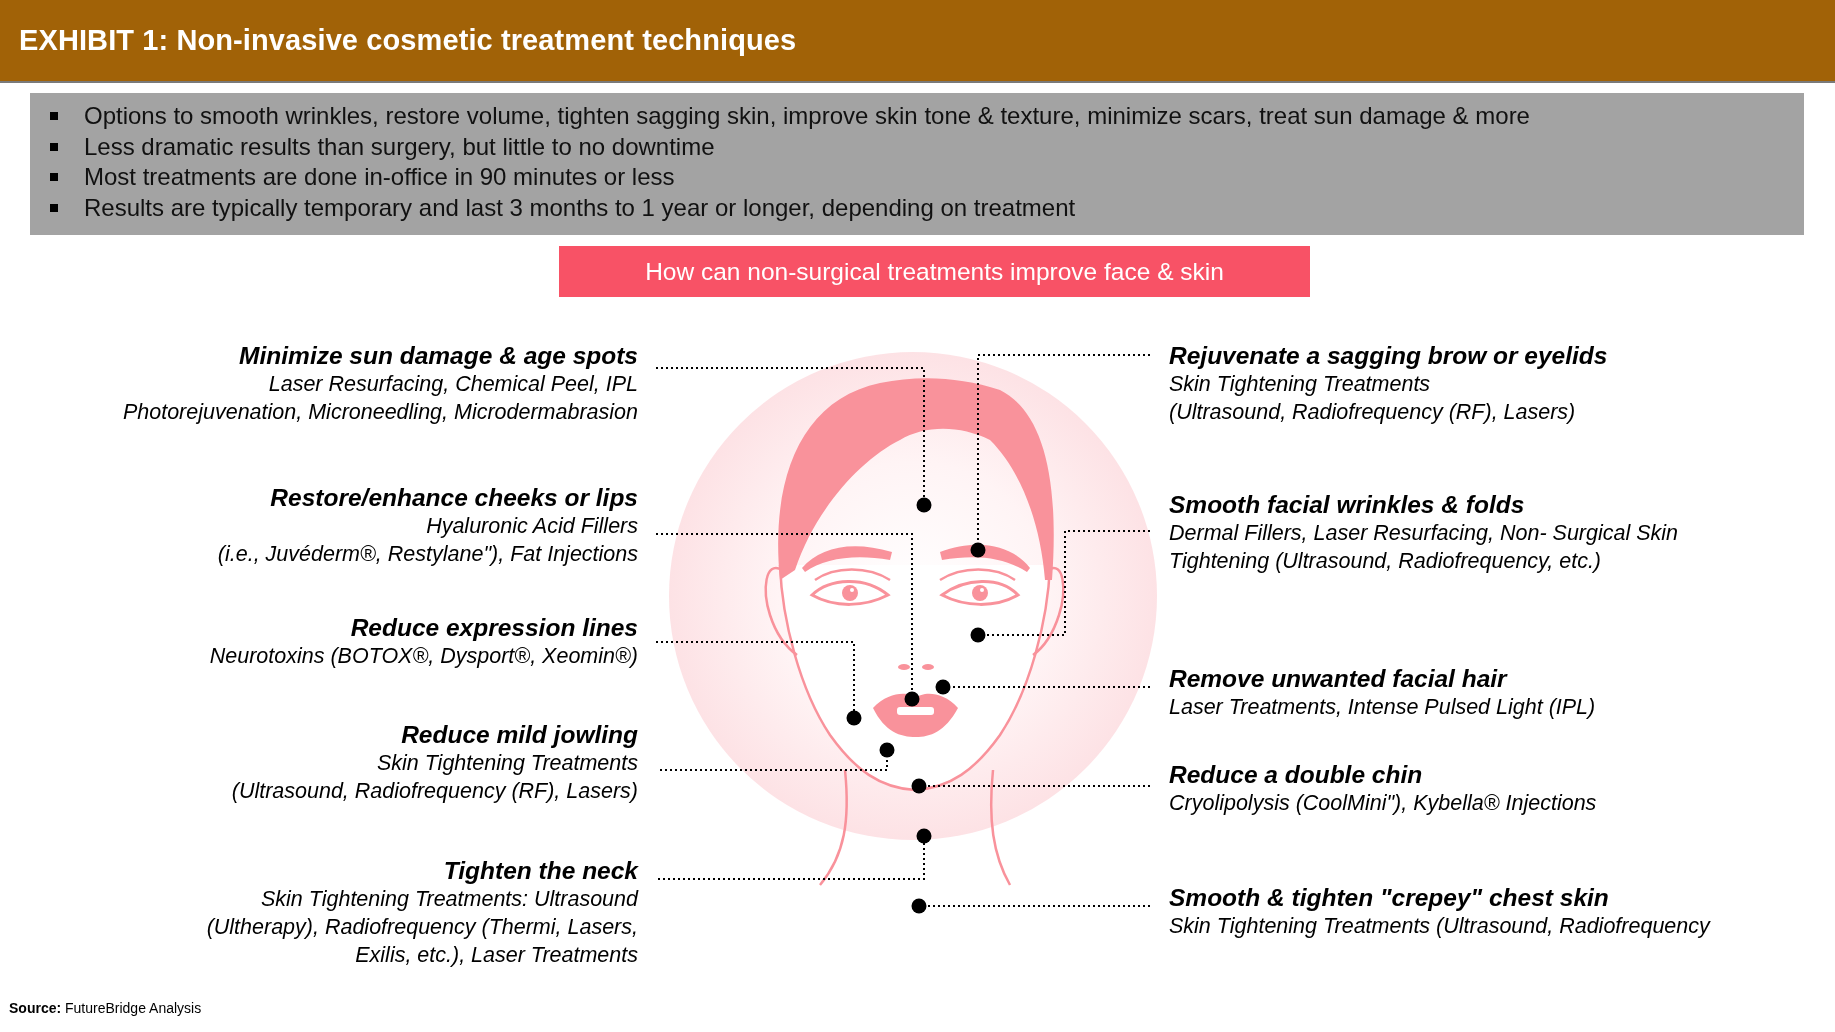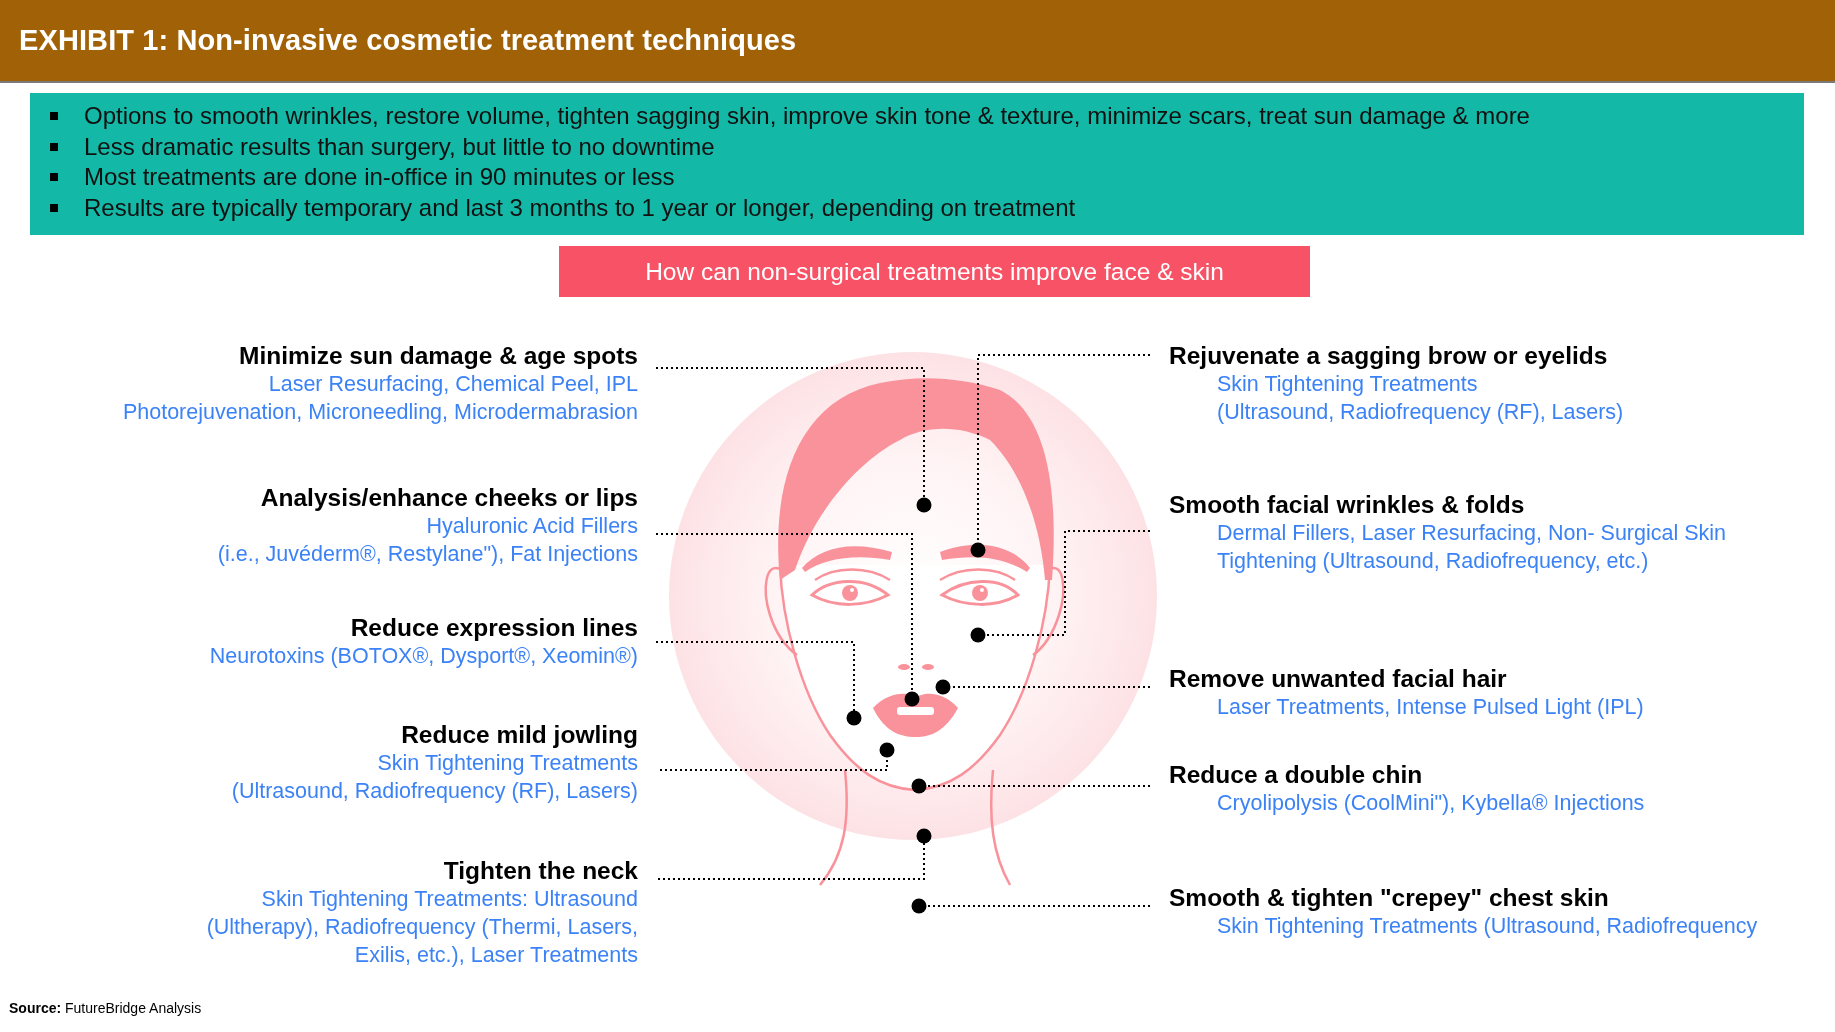--- a/index.html
+++ b/index.html
@@ -12,43 +12,43 @@
     position: absolute; left: 0; top: 0; width: 1835px; height: 83px;
     background: #a16207; border-bottom: 2px solid #7a7a7a; box-sizing: border-box;
   }
   .header-title {
     position: absolute; left: 19px; top: 24px;
     color: #ffffff; font-weight: bold; font-size: 29px; letter-spacing: 0.1px;
     white-space: nowrap;
   }
   .bullets {
     position: absolute; left: 30px; top: 93px; width: 1774px; height: 142px;
-    background: #14b8a6;
+    background: #a3a3a3;
   }
   .bullet-row {
     position: absolute; left: 0; height: 30px; width: 100%;
   }
   .bullet-sq {
     position: absolute; left: 20px; top: 11px; width: 8px; height: 8px; background: #000;
   }
   .bullet-text {
     position: absolute; left: 54px; top: 0; font-size: 24px; color: #111; white-space: nowrap; line-height: 30px;
   }
   .banner {
     position: absolute; left: 559px; top: 246px; width: 751px; height: 51px;
     background: #f85266; display: flex; align-items: center; justify-content: center;
   }
   .banner-text {
     color: #ffffff; font-weight: normal; font-size: 24.5px; white-space: nowrap;
   }
-  .block { position: absolute; white-space: nowrap; }
+  .block { position: absolute; white-space: nowrap; font-style: italic; }
   .block.left { right: calc(1835px - 638px); text-align: right; }
   .block.right { left: 1169px; text-align: left; }
   .block-title { font-weight: bold; font-size: 24.5px; color: #000; line-height: 29px; }
-  .block-desc { font-size: 21.5px; color: #3b82f6; line-height: 28px; margin-left: 48px; }
+  .block-desc { font-size: 21.5px; color: #000000; line-height: 28px; }
   .source {
     position: absolute; left: 9px; top: 1000px; font-size: 14px; color: #000; white-space: nowrap;
   }
   .source b { font-weight: bold; }
   svg.diagram { position: absolute; left: 0; top: 0; }
 </style>
 </head>
 <body>
 
 <div class="header">
@@ -153,21 +153,21 @@
     <circle cx="919" cy="906" r="7.5"></circle>
   </g>
 </svg>
 
 <div class="block left" style="top:341px">
   <div class="block-title">Minimize sun damage &amp; age spots</div>
   <div class="block-desc">Laser Resurfacing, Chemical Peel, IPL</div>
   <div class="block-desc">Photorejuvenation, Microneedling, Microdermabrasion</div>
 </div>
 <div class="block left" style="top:483px">
-  <div class="block-title">Analysis/enhance cheeks or lips</div>
+  <div class="block-title">Restore/enhance cheeks or lips</div>
   <div class="block-desc">Hyaluronic Acid Fillers</div>
   <div class="block-desc">(i.e., Juvéderm®, Restylane"), Fat Injections</div>
 </div>
 <div class="block left" style="top:613px">
   <div class="block-title">Reduce expression lines</div>
   <div class="block-desc">Neurotoxins (BOTOX®, Dysport®, Xeomin®)</div>
 </div>
 <div class="block left" style="top:720px">
   <div class="block-title">Reduce mild jowling</div>
   <div class="block-desc">Skin Tightening Treatments</div>

